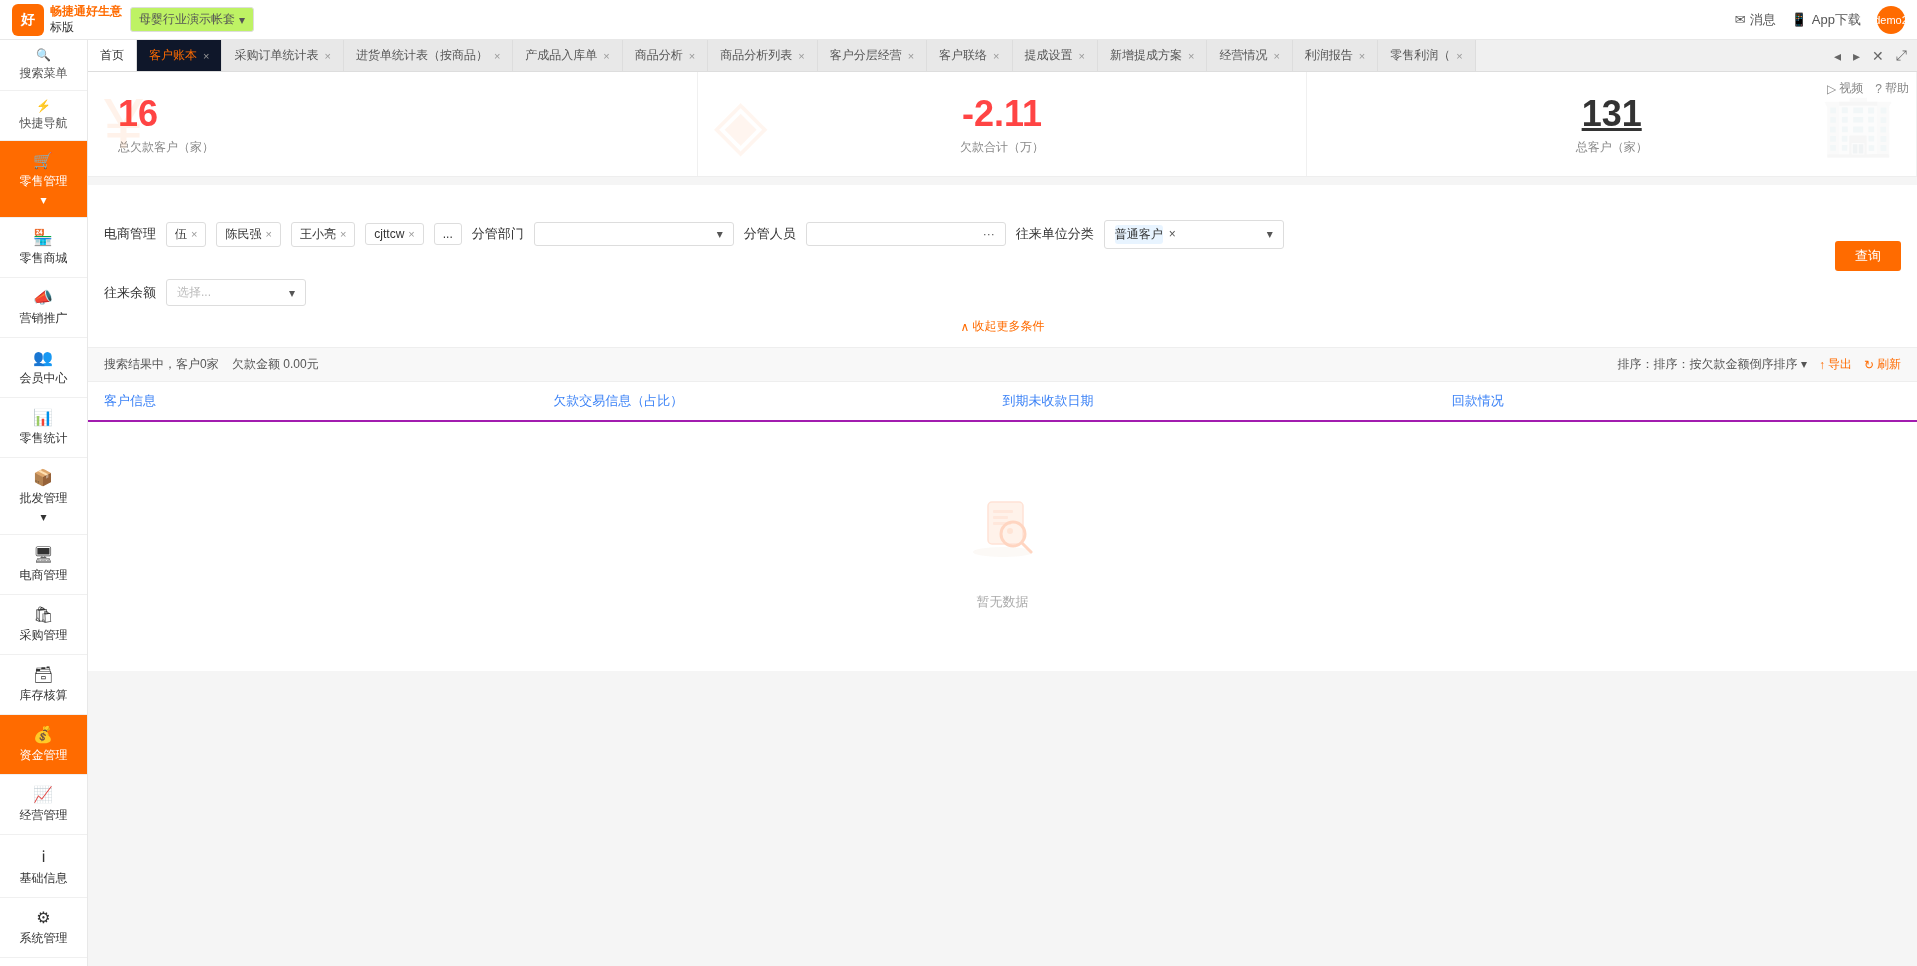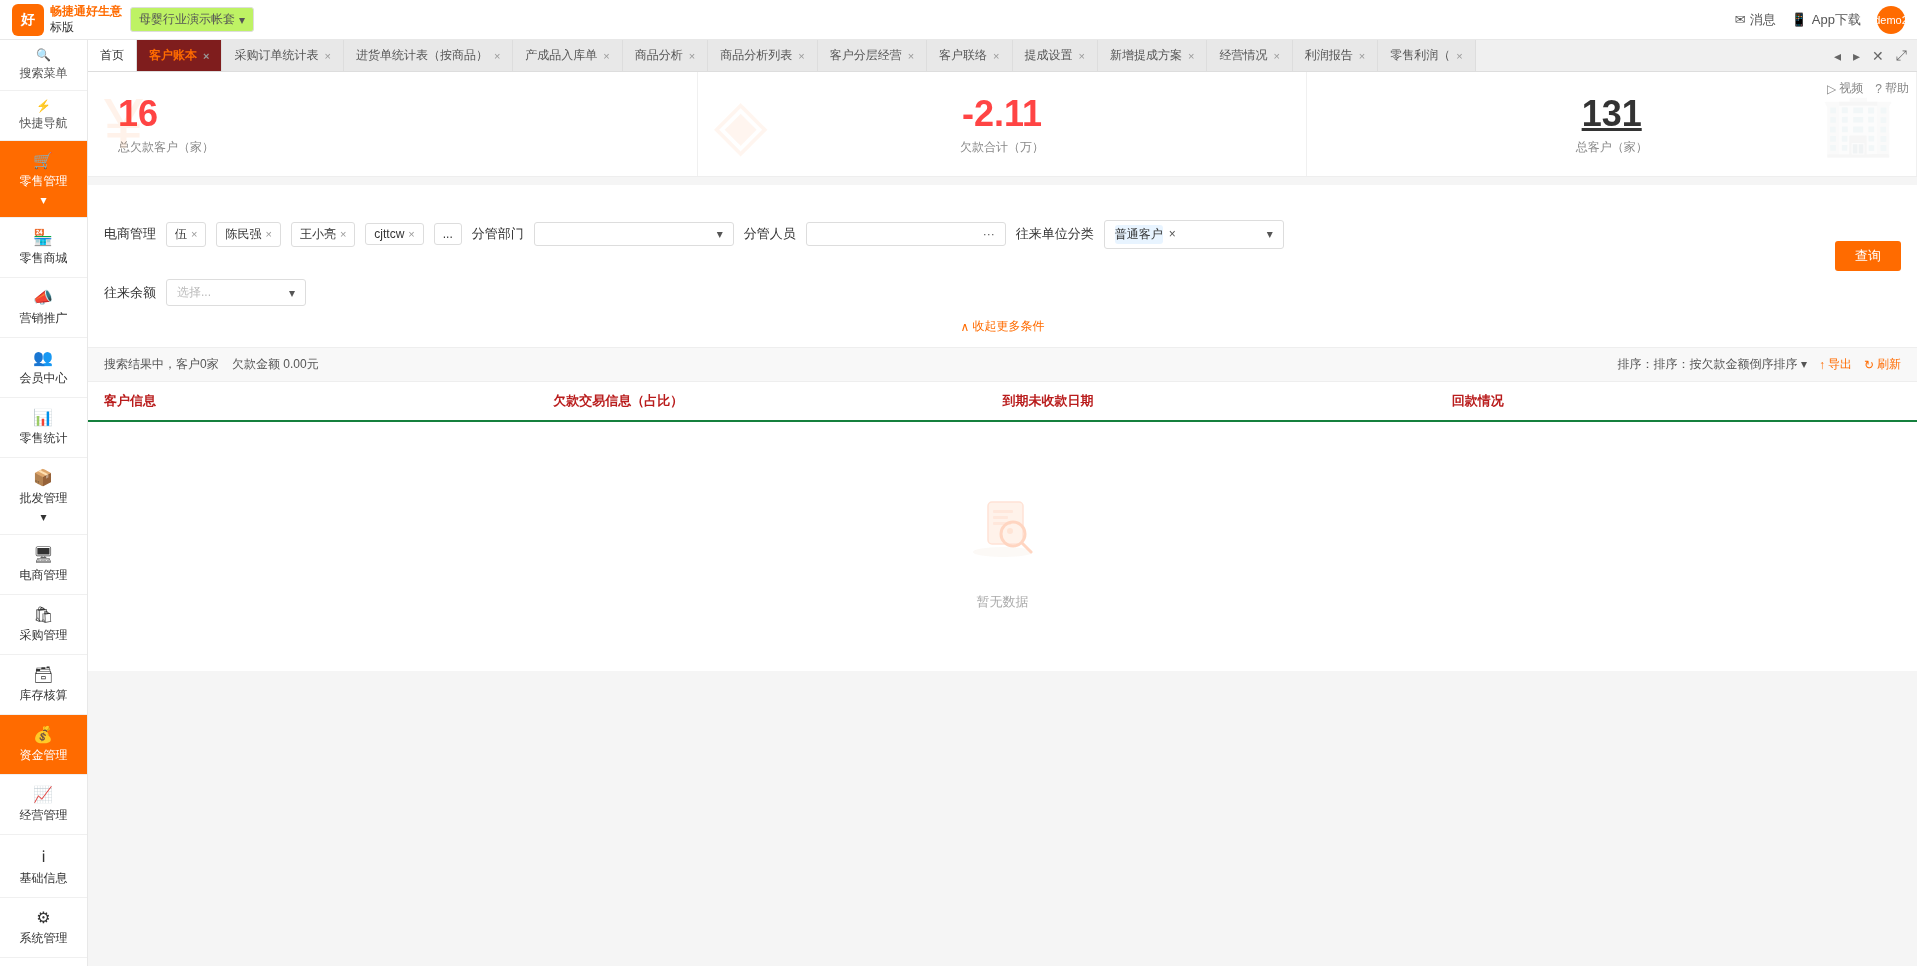--- a/index.html
+++ b/index.html
@@ -98,21 +98,21 @@
       align-items: center;
       gap: 6px;
       font-size: 12px;
       cursor: pointer;
       border-right: 1px solid #ddd;
       white-space: nowrap;
       background: #e8e8e8;
       color: #555;
     }
     .tab-item.home { background: #fff; color: #333; }
-    .tab-item.active { background: #7f1d1d; color: #ff6b00; font-weight: 700; }
+    .tab-item.active { background: #0f172a; color: #ff6b00; font-weight: 400; }
     .tab-item .close-btn { color: #999; font-size: 11px; cursor: pointer; }
     .tab-bar-actions { margin-left: auto; display: flex; align-items: center; padding: 0 6px; gap: 4px; }
     .tab-bar-actions span { cursor: pointer; font-size: 14px; color: #666; padding: 2px 4px; }
 
     
     .page-content { flex: 1; overflow-y: auto; background: #f5f5f5; }
 
     
     .stats-header {
       background: #fff;
@@ -205,24 +205,24 @@
     .result-bar-right { display: flex; align-items: center; gap: 12px; }
     .result-action { color: #ff6b00; cursor: pointer; display: flex; align-items: center; gap: 3px; }
     .sort-label { color: #555; font-size: 12px; }
 
     
     .data-table { width: 100%; background: #fff; }
     .table-header {
       display: grid;
       grid-template-columns: 2fr 2fr 2fr 2fr;
       padding: 10px 16px;
-      border-bottom: 2px solid #15803d;
+      border-bottom: 2px solid #a21caf;
       font-size: 13px;
-      color: #b91c1c;
-      font-weight: 700;
+      color: #3b82f6;
+      font-weight: 400;
     }
     .table-empty {
       display: flex;
       flex-direction: column;
       align-items: center;
       justify-content: center;
       padding: 60px 20px;
       color: #aaa;
       font-size: 13px;
     }

